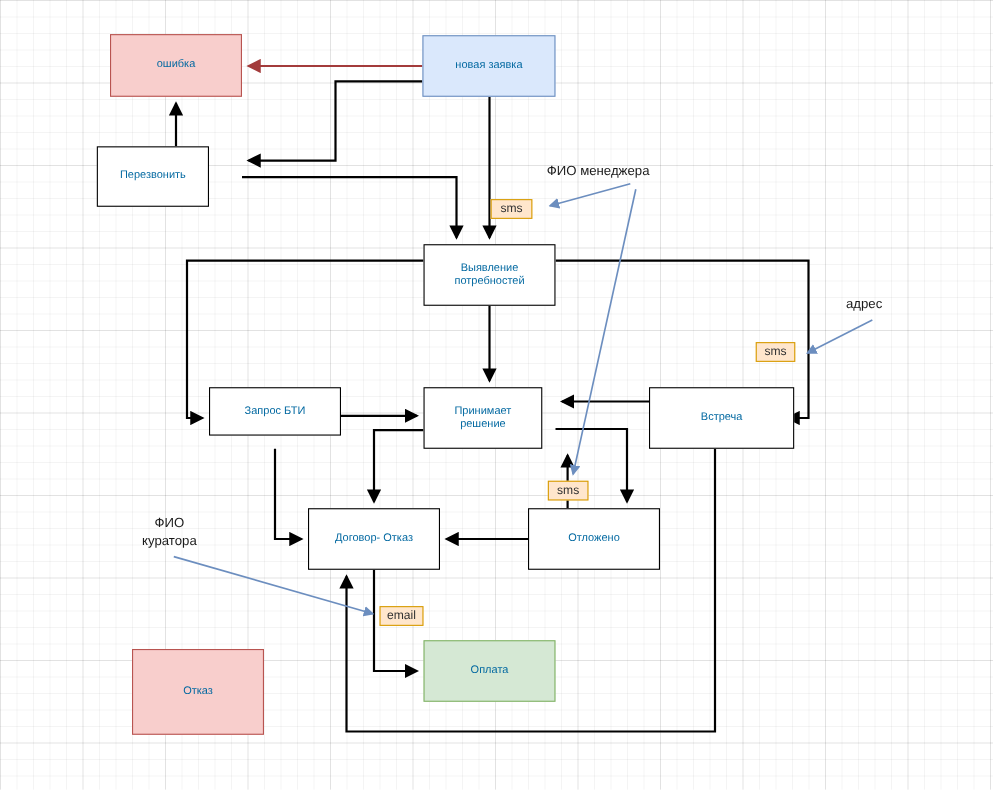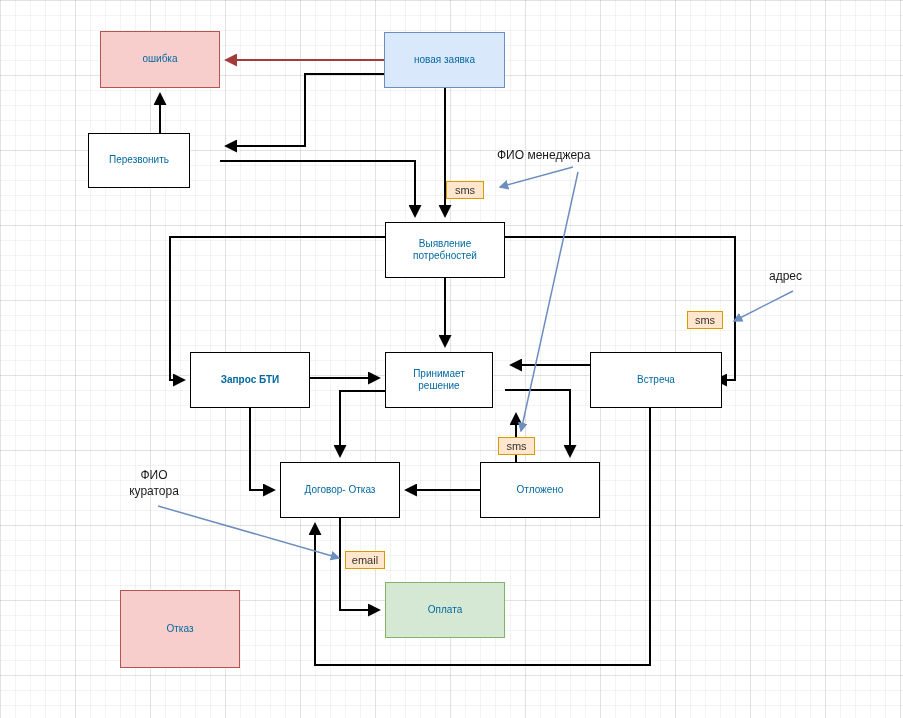--- a/index.html
+++ b/index.html
@@ -66,21 +66,21 @@
       <polyline points="573,167 500,187" fill="none" stroke="#6c8ebf" stroke-width="1.5" marker-end="url(#arrow-blue)"></polyline>
       <polyline points="578,172 521,431" fill="none" stroke="#6c8ebf" stroke-width="1.5" marker-end="url(#arrow-blue)"></polyline>
       <polyline points="793,291 734,321" fill="none" stroke="#6c8ebf" stroke-width="1.5" marker-end="url(#arrow-blue)"></polyline>
       <polyline points="158,506 339,558" fill="none" stroke="#6c8ebf" stroke-width="1.5" marker-end="url(#arrow-blue)"></polyline>
     </svg>
   <div id="node-layer">
       <div class="node" style="left: 100px; top: 31px; width: 120px; height: 57px; background: rgb(248, 206, 204); border-color: rgb(184, 84, 80);">ошибка</div>
       <div class="node" style="left: 384px; top: 32px; width: 121px; height: 56px; background: rgb(218, 232, 252); border-color: rgb(108, 142, 191);">новая заявка</div>
       <div class="node" style="left: 88px; top: 133px; width: 102px; height: 55px; background: rgb(255, 255, 255); border-color: rgb(0, 0, 0);">Перезвонить</div>
       <div class="node" style="left: 385px; top: 222px; width: 120px; height: 56px; background: rgb(255, 255, 255); border-color: rgb(0, 0, 0);">Выявление потребностей</div>
-      <div class="node" style="left: 190px; top: 352px; width: 120px; height: 56px; background: rgb(255, 255, 255); border-color: rgb(0, 0, 0); font-weight: bold;">Запрос БТИ</div>
+      <div class="node" style="left: 190px; top: 352px; width: 120px; height: 44px; background: rgb(255, 255, 255); border-color: rgb(0, 0, 0);">Запрос БТИ</div>
       <div class="node" style="left: 385px; top: 352px; width: 108px; height: 56px; background: rgb(255, 255, 255); border-color: rgb(0, 0, 0);">Принимает решение</div>
       <div class="node" style="left: 590px; top: 352px; width: 132px; height: 56px; background: rgb(255, 255, 255); border-color: rgb(0, 0, 0);">Встреча</div>
       <div class="node" style="left: 280px; top: 462px; width: 120px; height: 56px; background: rgb(255, 255, 255); border-color: rgb(0, 0, 0);">Договор- Отказ</div>
       <div class="node" style="left: 480px; top: 462px; width: 120px; height: 56px; background: rgb(255, 255, 255); border-color: rgb(0, 0, 0);">Отложено</div>
       <div class="node" style="left: 385px; top: 582px; width: 120px; height: 56px; background: rgb(213, 232, 212); border-color: rgb(130, 179, 102);">Оплата</div>
       <div class="node" style="left: 120px; top: 590px; width: 120px; height: 78px; background: rgb(248, 206, 204); border-color: rgb(184, 84, 80);">Отказ</div>
       <div class="tag" style="left: 446px; top: 181px; width: 38px; height: 18px; background: rgb(255, 230, 204); border-color: rgb(215, 155, 0);">sms</div>
       <div class="tag" style="left: 687px; top: 311px; width: 36px; height: 18px; background: rgb(255, 230, 204); border-color: rgb(215, 155, 0);">sms</div>
       <div class="tag" style="left: 498px; top: 437px; width: 37px; height: 18px; background: rgb(255, 230, 204); border-color: rgb(215, 155, 0);">sms</div>
       <div class="tag" style="left: 345px; top: 551px; width: 40px; height: 18px; background: rgb(255, 230, 204); border-color: rgb(215, 155, 0);">email</div>

